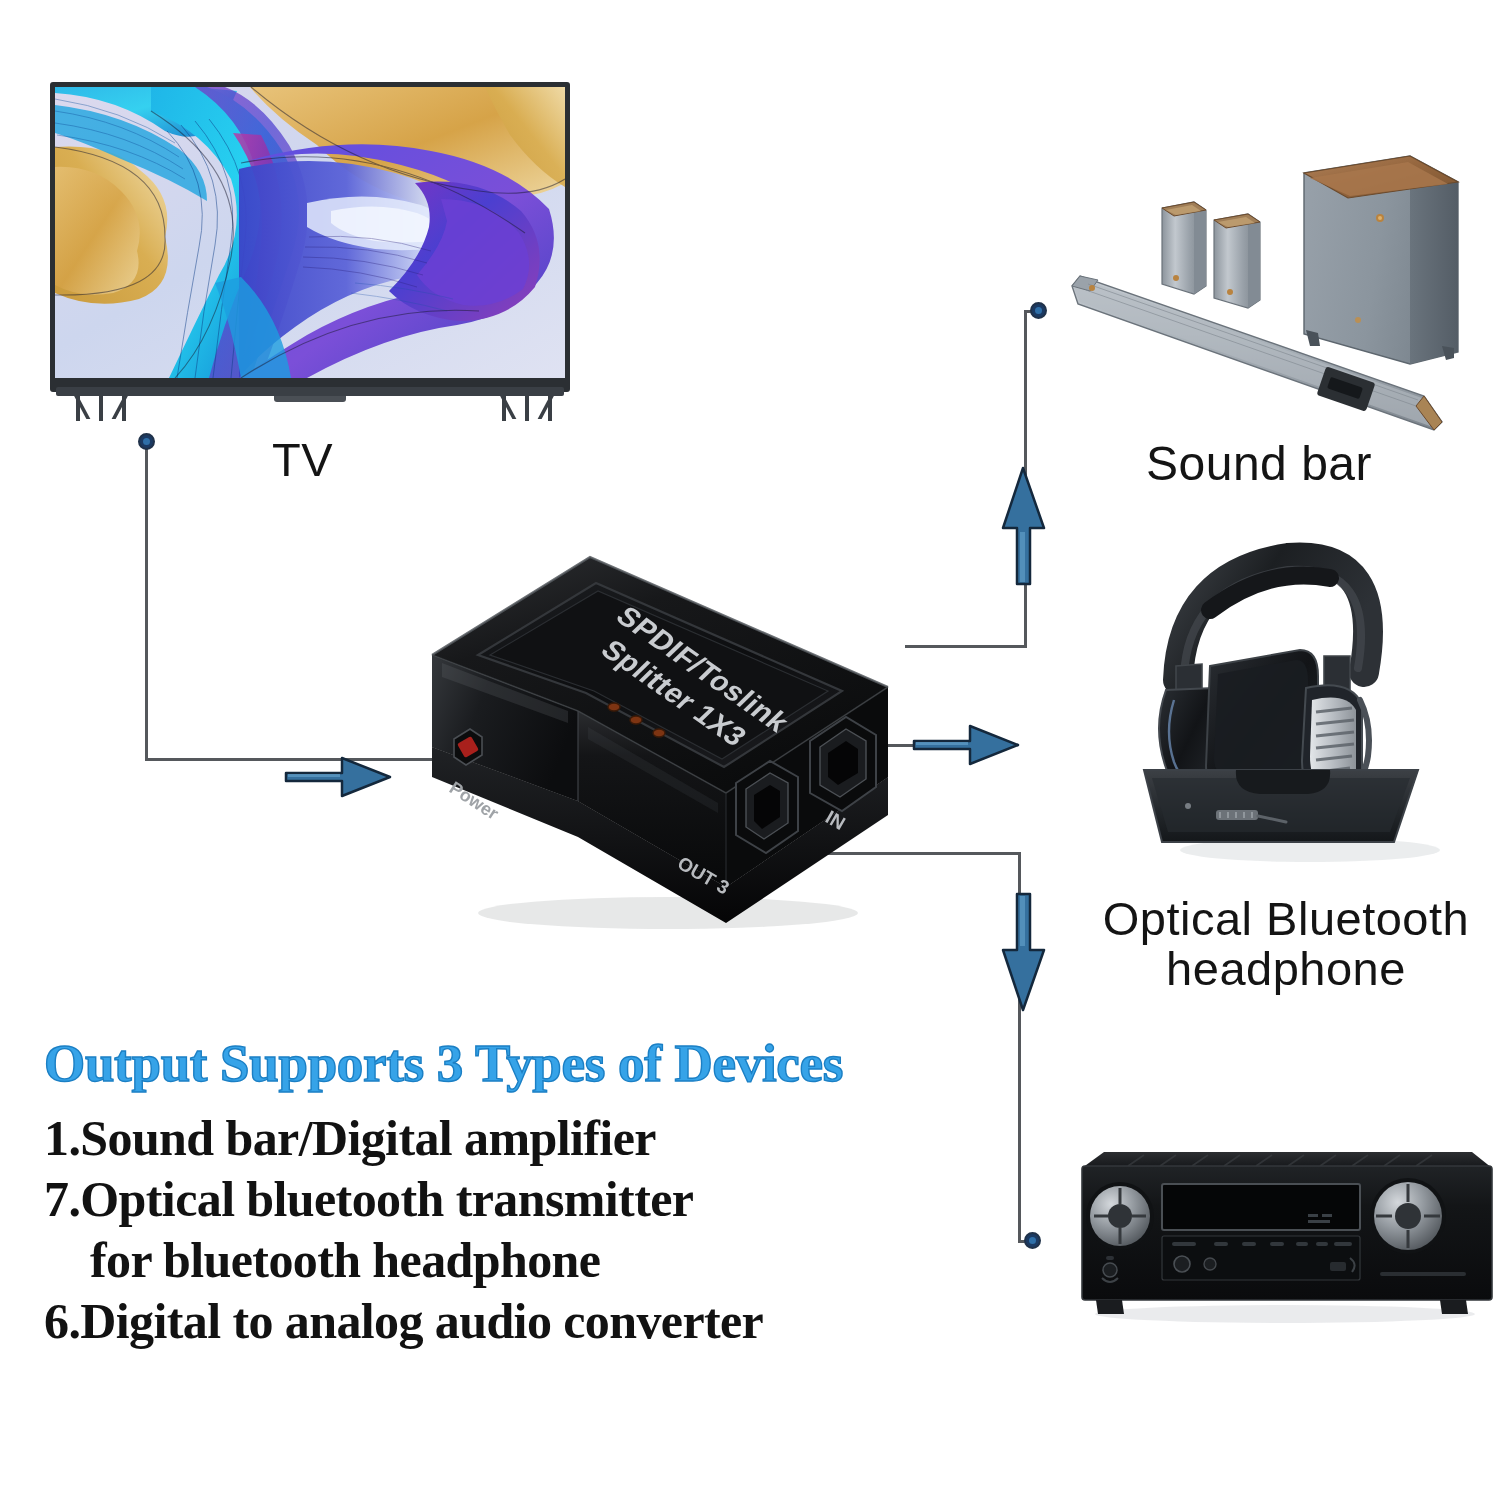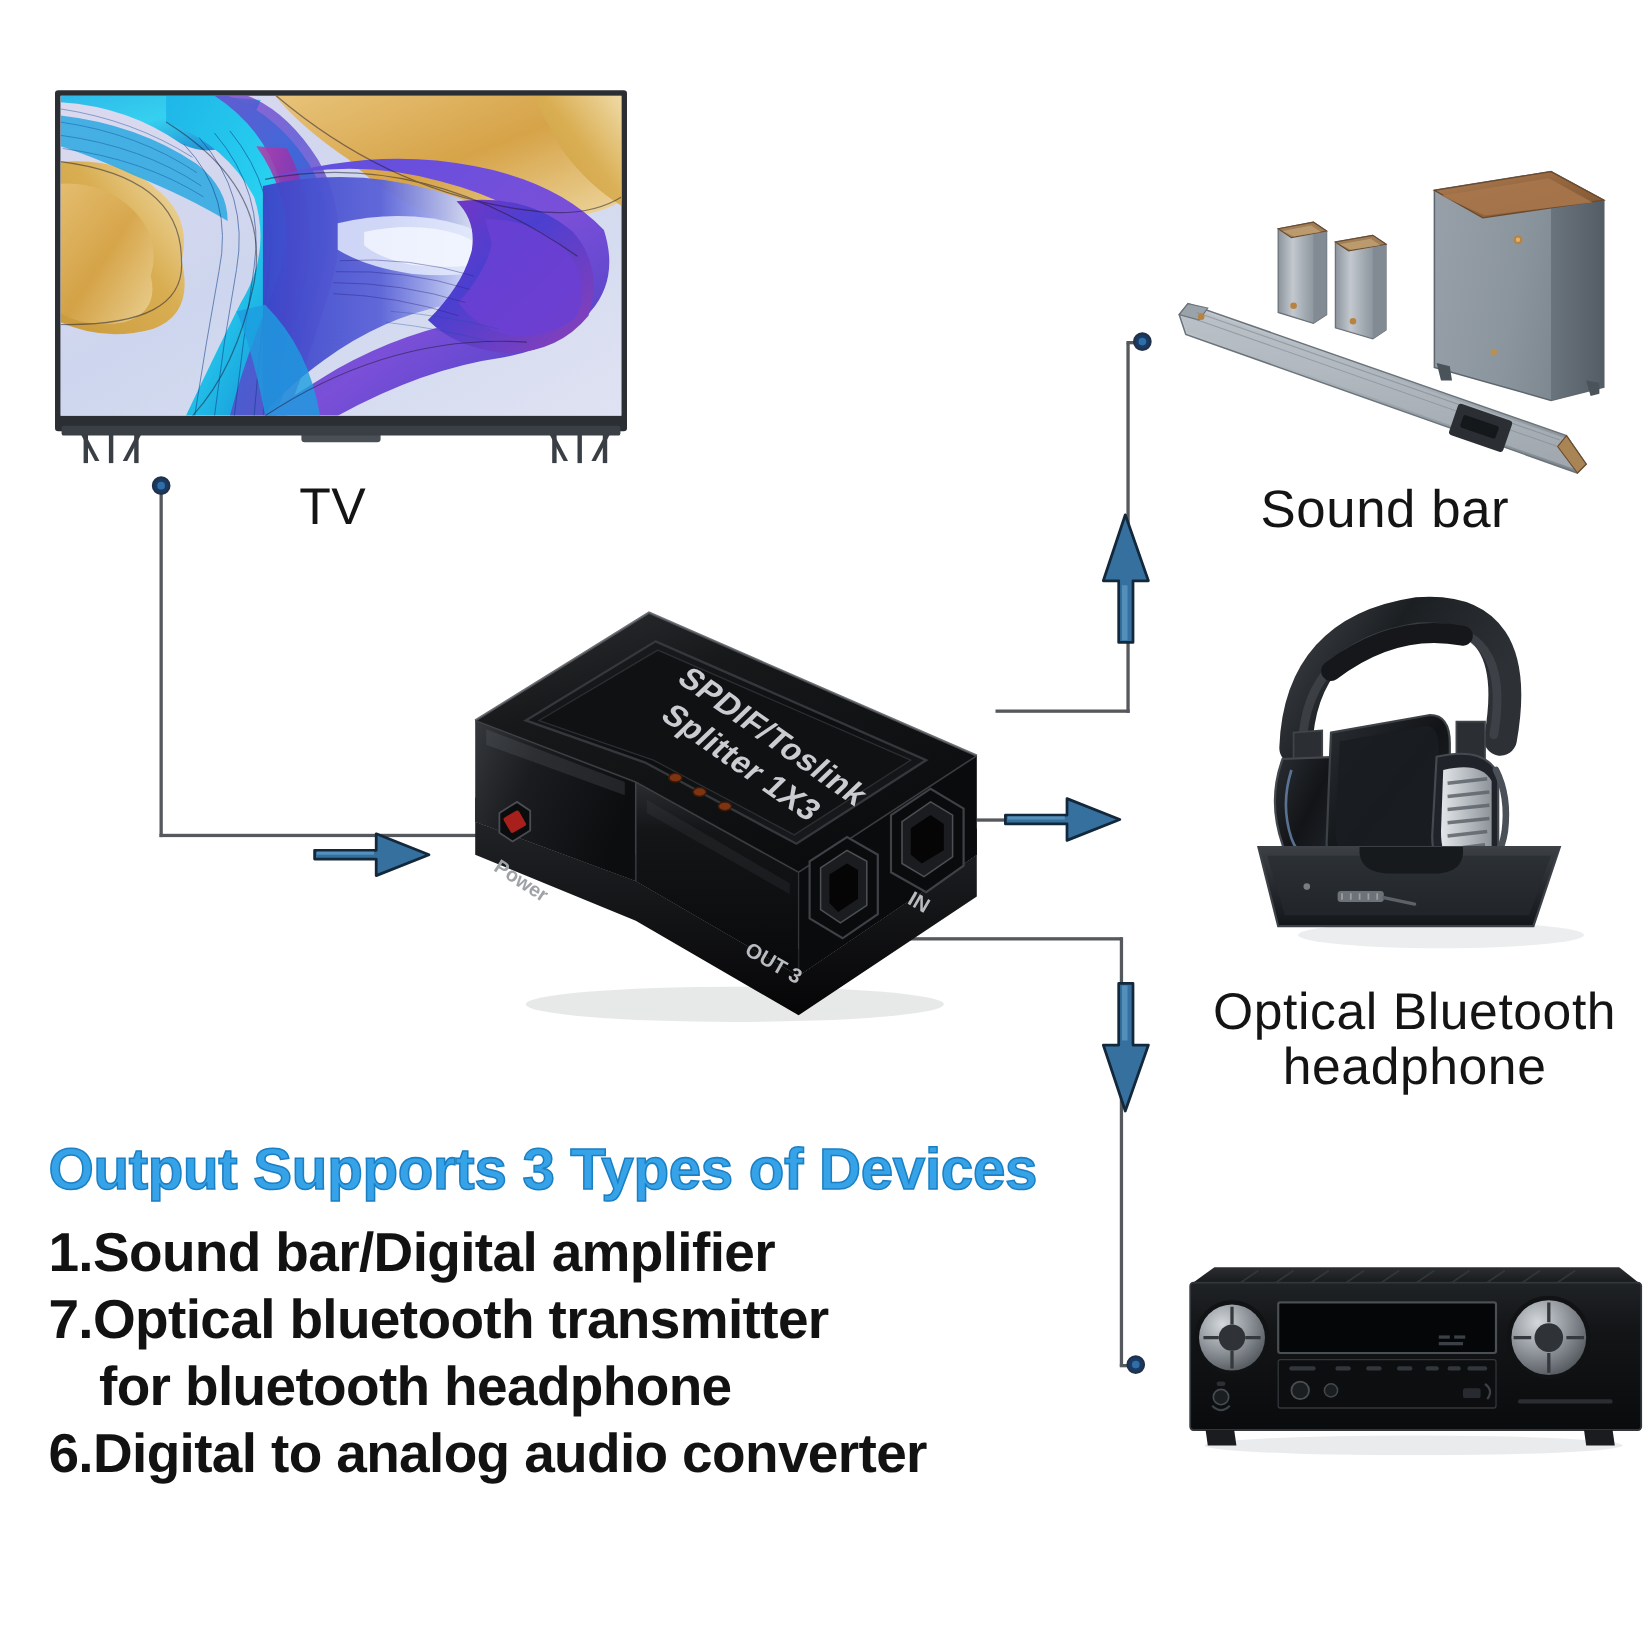--- a/index.html
+++ b/index.html
@@ -128,33 +128,33 @@
   #label-headph  { left: 1076px; top: 866px;  font-size: 47px; line-height: 1.06; text-align: center; width: 420px; margin-top: 28px;}
   #label-dac     { left: 1059px; top: 1324px; font-size: 47px; }
 
   
   #feature-block {
     position: absolute;
     left: 44px; top: 1036px;
     width: 950px;
   }
   #feature-heading {
-    font-family: Liberation Sans, sans-serif;
+    font-family: Liberation Serif, serif;
     font-weight: bold;
     font-size: 53px;
     line-height: 1.05;
     color: #36a3e8;
     -webkit-text-stroke: 1.4px #1b7fc4;
     letter-spacing: -0.3px;
     white-space: nowrap;
     margin-bottom: 16px;
     transform: scaleX(1.0);
   }
   .feature-item {
-    font-family: Liberation Sans, sans-serif;
+    font-family: Liberation Serif, serif;
     font-weight: bold;
     font-size: 50px;
     line-height: 1.22;
     color: #121212;
     white-space: nowrap;
     letter-spacing: -0.6px;
   }
   .feature-item.indent { padding-left: 46px; }
 </style>
 </head>

